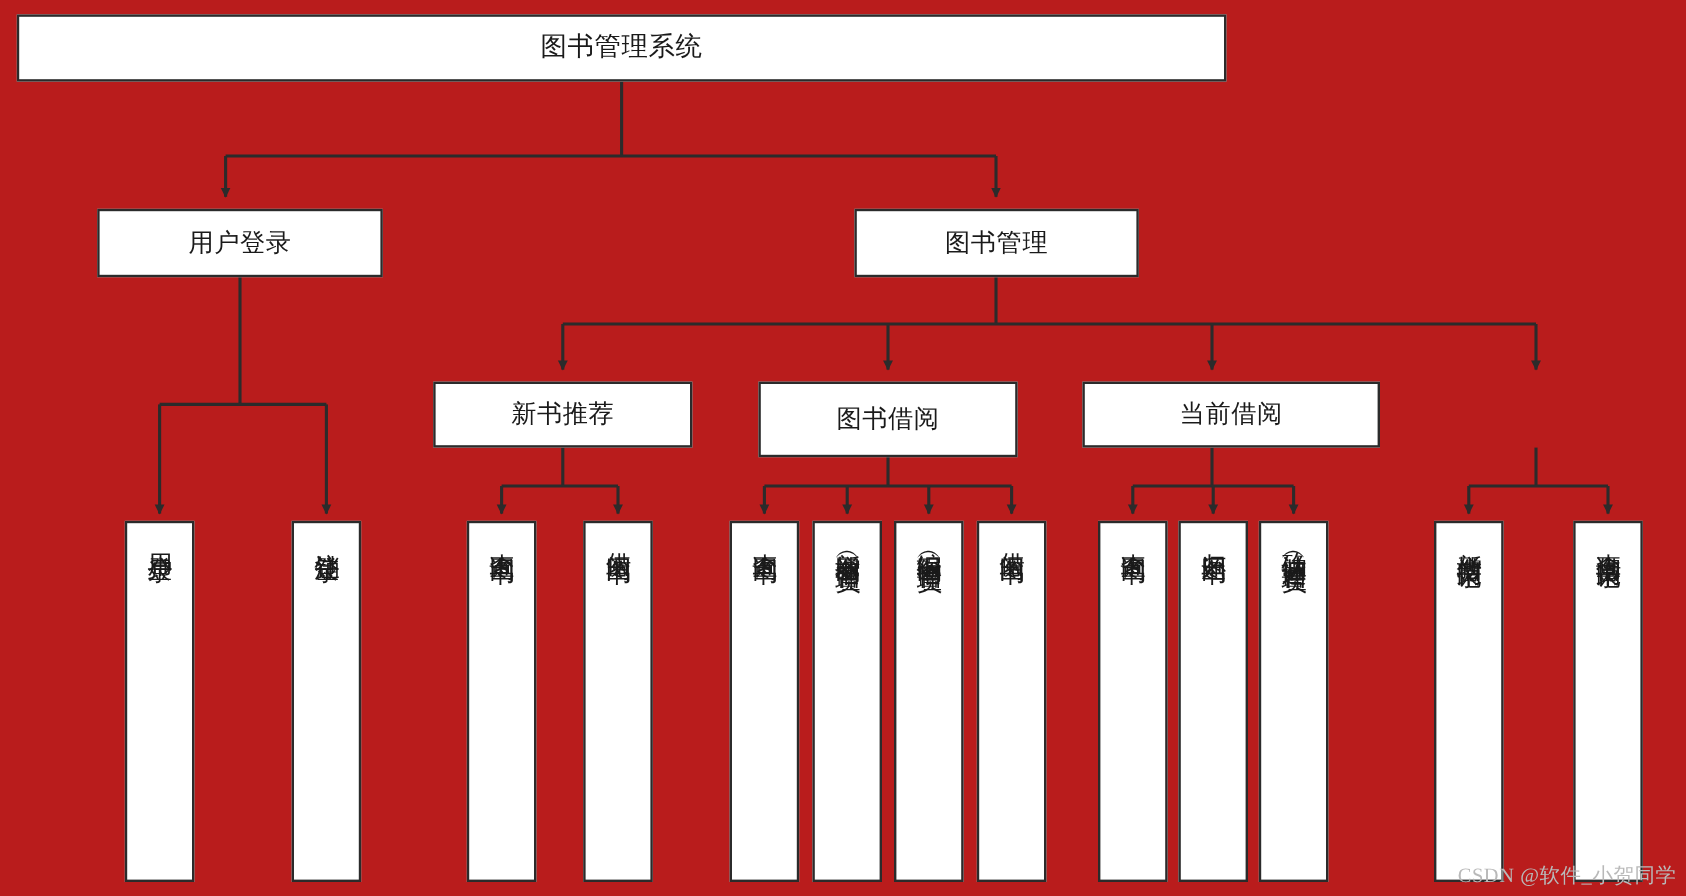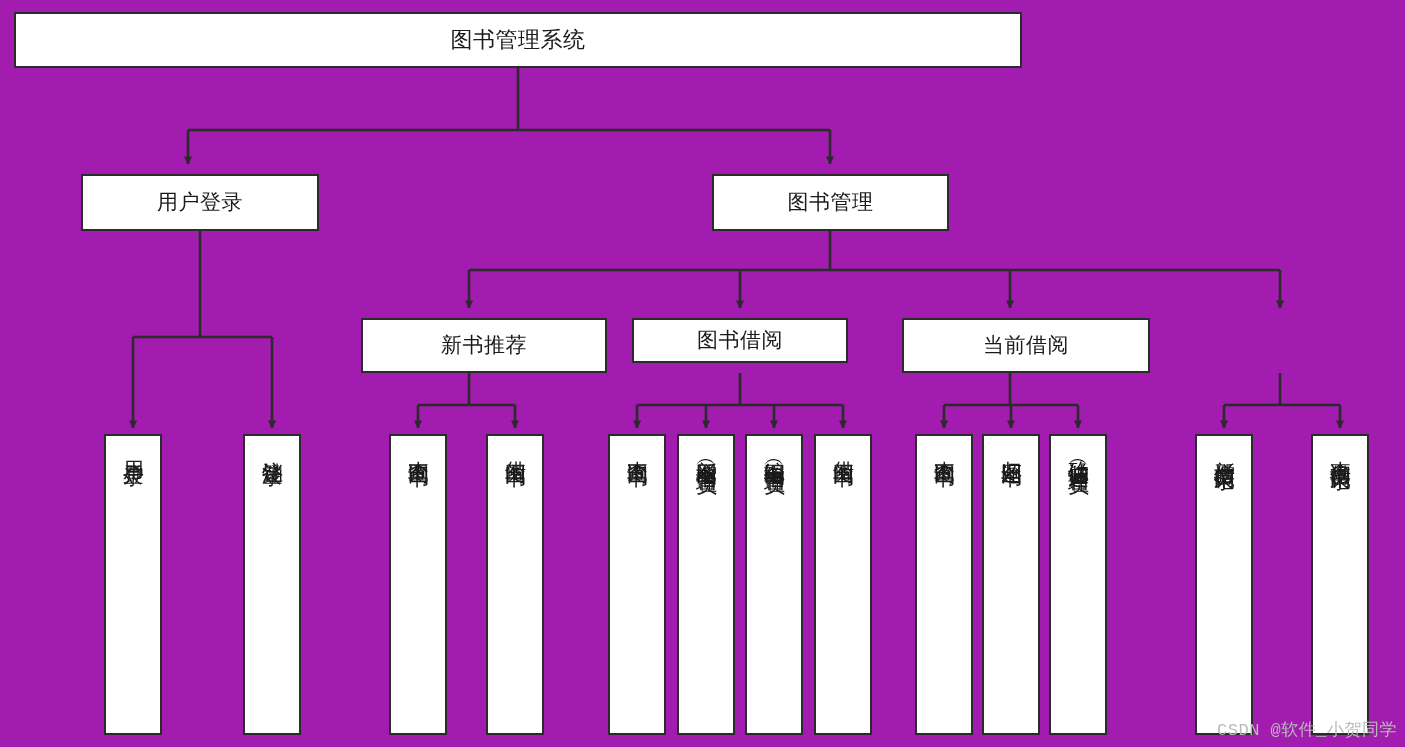--- a/index.html
+++ b/index.html
@@ -8,21 +8,21 @@
     padding: 0;
     background: #ffffff;
   }
   body {
     font-family: "DejaVu Sans", "Liberation Sans", sans-serif;
   }
   #diagram-root {
     position: relative;
     width: 1405px;
     height: 747px;
-    background: #a21caf;
+    background: #b91c1c;
     overflow: hidden;
   }
   svg.connectors {
     position: absolute;
     left: 0;
     top: 0;
     width: 1405px;
     height: 747px;
     pointer-events: none;
   }
@@ -63,21 +63,21 @@
     white-space: nowrap;
   }
   .watermark {
     position: absolute;
     right: 8px;
     bottom: 6px;
     font-size: 17px;
     color: #b9b9b9;
     letter-spacing: 0.5px;
     white-space: nowrap;
-    font-family: Liberation Mono, monospace;
+    font-family: Liberation Serif, serif;
   }
 </style>
 </head>
 <body>
 
 <div id="diagram-root">
 
   <svg class="connectors" viewBox="0 0 1405 747" xmlns="http://www.w3.org/2000/svg">
     <defs>
       <marker id="arrowhead" markerWidth="9" markerHeight="9" refX="7.6" refY="4.5" orient="auto" markerUnits="userSpaceOnUse">
@@ -133,25 +133,25 @@
   </div>
 
   <div class="node horizontal" style="left:81px; top:174px; width:238px; height:57px;">
     <span class="node-label">用户登录</span>
   </div>
 
   <div class="node horizontal" style="left:712px; top:174px; width:237px; height:57px;">
     <span class="node-label">图书管理</span>
   </div>
 
-  <div class="node horizontal" style="left:361px; top:318px; width:246px; height:55px;">
+  <div class="node horizontal" style="left:361px; top:318px; width:216px; height:55px;">
     <span class="node-label">新书推荐</span>
   </div>
 
-  <div class="node horizontal" style="left:632px; top:318px; width:216px; height:45px;">
+  <div class="node horizontal" style="left:632px; top:318px; width:216px; height:63px;">
     <span class="node-label">图书借阅</span>
   </div>
 
   <div class="node horizontal" style="left:902px; top:318px; width:248px; height:55px;">
     <span class="node-label">当前借阅</span>
   </div>
 
 
   <div class="node vertical" style="left:104px; top:434px; width:58px; height:301px;">
     <span class="node-label">用户登录</span>

